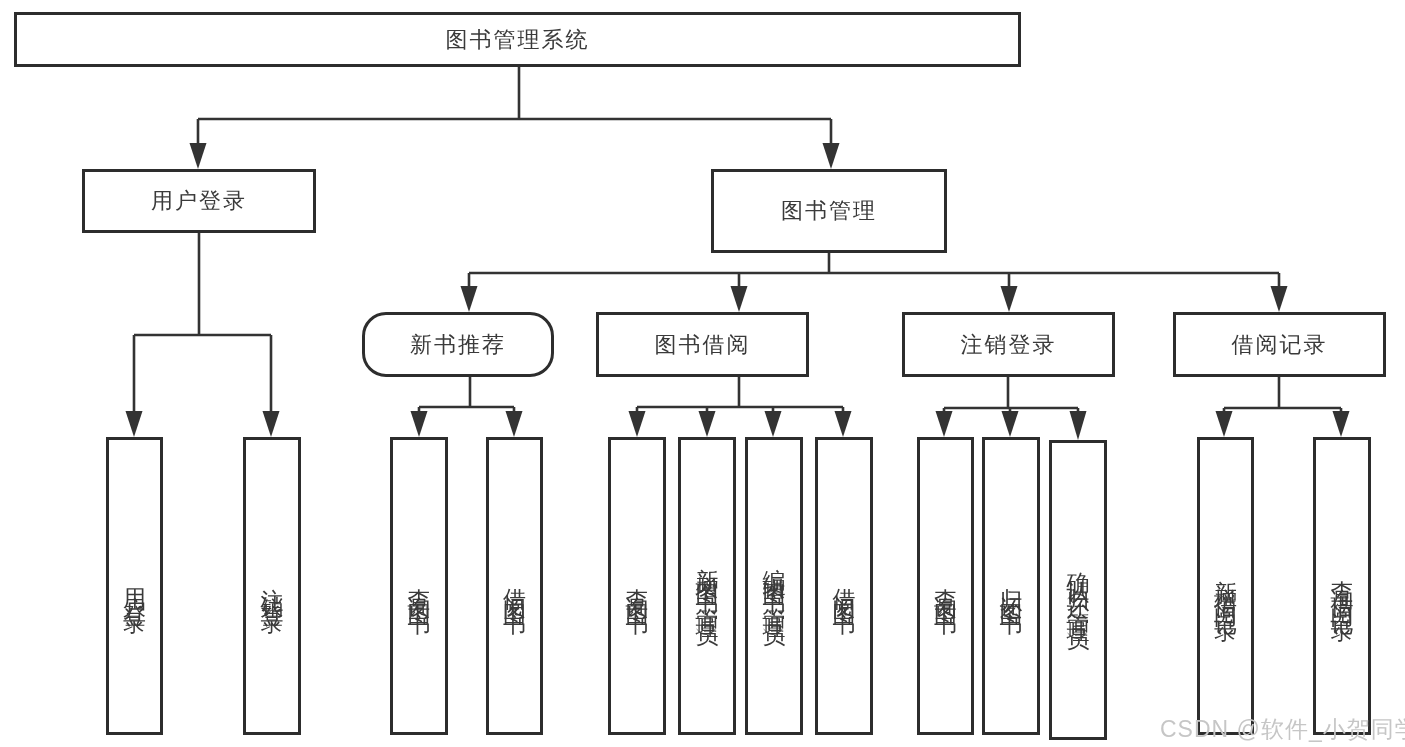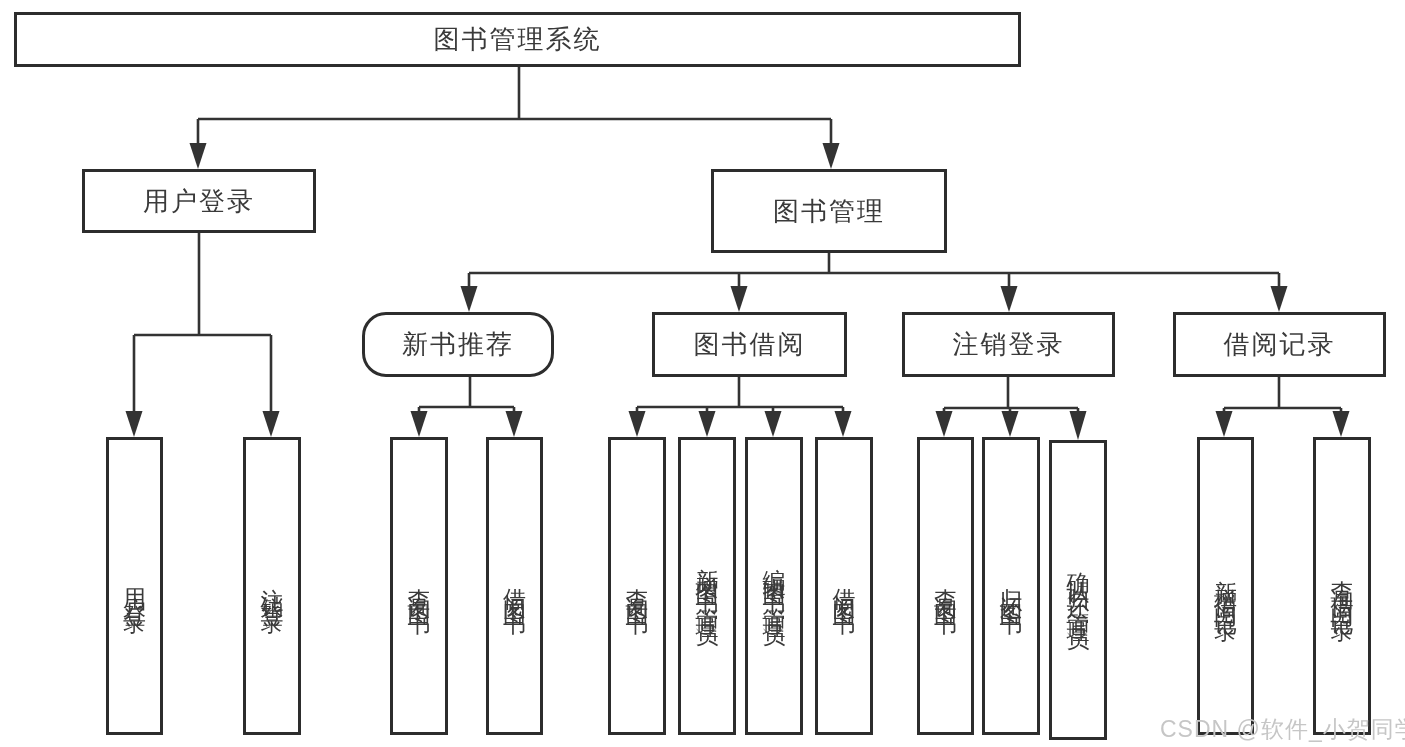--- a/index.html
+++ b/index.html
@@ -24,21 +24,21 @@
     position: absolute;
     box-sizing: border-box;
     border: 3px solid #2d2d2d;
     background: #ffffff;
     display: flex;
     align-items: center;
     justify-content: center;
     color: #3a3a3a;
   }
   .node-h {
-    font-size: 26px;
+    font-size: 22px;
     letter-spacing: 2px;
   }
   .node-root   { left: 14px;  top: 12px;  width: 1007px; height: 55px; }
   .node-lv2-a  { left: 82px;  top: 169px; width: 234px;  height: 64px; }
   .node-lv2-b  { left: 711px; top: 169px; width: 236px;  height: 84px; }
   .node-lv3    { top: 312px; height: 65px; }
   .node-v {
     top: 437px;
     height: 298px;
     font-size: 23px;
@@ -121,21 +121,21 @@
   <div class="node node-h node-lv2-a">
     <span>用户登录</span>
   </div>
   <div class="node node-h node-lv2-b">
     <span>图书管理</span>
   </div>
 
   <div class="node node-h node-lv3" style="left:362px;width:192px;border-radius:24px;">
     <span>新书推荐</span>
   </div>
-  <div class="node node-h node-lv3" style="left:652px;width:195px;">
+  <div class="node node-h node-lv3" style="left:596px;width:213px;">
     <span>图书借阅</span>
   </div>
   <div class="node node-h node-lv3" style="left:902px;width:213px;">
     <span>注销登录</span>
   </div>
   <div class="node node-h node-lv3" style="left:1173px;width:213px;">
     <span>借阅记录</span>
   </div>
 
   <div class="node node-v" style="left:106px;width:57px;">

